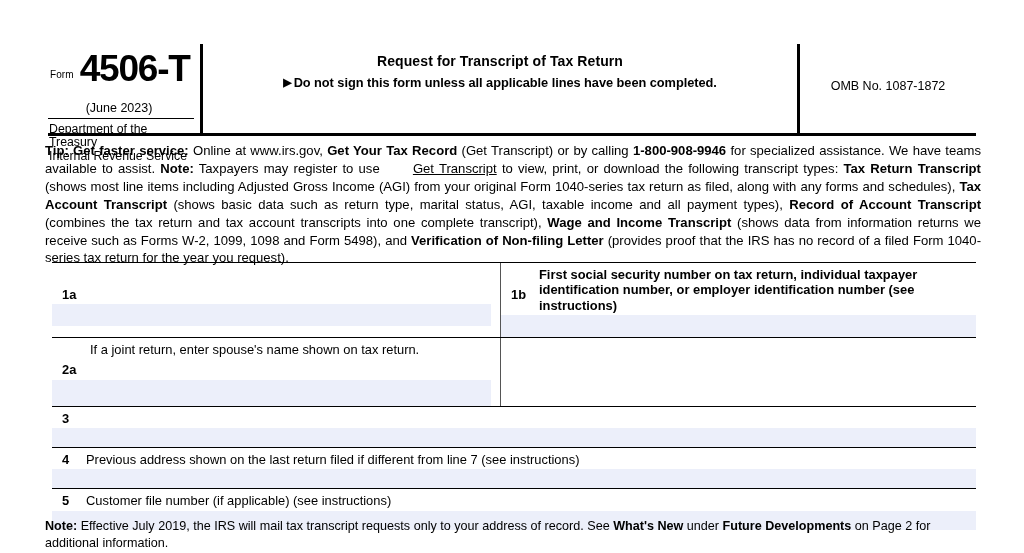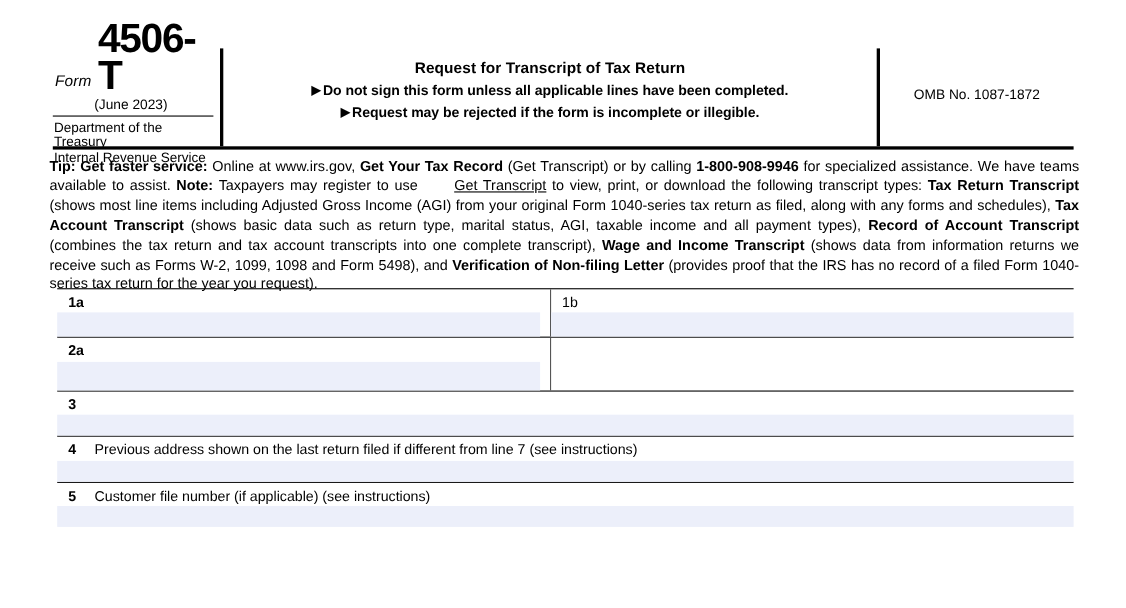--- a/index.html
+++ b/index.html
@@ -38,38 +38,37 @@
     box-sizing: border-box;
     position: relative;
     padding-right: 6px;
   }
   .form-line {
     display: flex;
     align-items: flex-end;
     height: 42px;
   }
   .form-word {
-    font-size: 14px;
+    font-size: 10px;
     line-height: 1;
     padding-bottom: 6px;
     padding-left: 2px;
     letter-spacing: 0.1px;
-    font-style: italic;
   }
   .form-number {
     font-size: 37px;
     font-weight: bold;
     line-height: 0.92;
     letter-spacing: -1.2px;
     padding-left: 6px;
   }
   .form-rev {
     text-align: center;
     font-size: 12.5px;
-    margin-top: 2px;
+    margin-top: 15px;
     padding-right: 4px;
   }
   .hdr-rule {
     border-top: 1px solid #000;
     margin-top: 3px;
     margin-right: 0px;
   }
   .form-dept {
     font-size: 12.3px;
     line-height: 13.4px;
@@ -171,24 +170,24 @@
     padding: 4px 6px 2px 6px;
     font-size: 12.9px;
     line-height: 15.4px;
   }
   .label .num {
     font-weight: bold;
     min-width: 22px;
     flex-shrink: 0;
     padding-left: 4px;
   }
-  .label .num.n1 { min-width: 26px; }
+  .label .num.n1 { min-width: 26px; margin-top: 20px; }
   .label .txt { padding-left: 2px; }
   .label.bold .txt { font-weight: bold; }
-  .label.bold .num { font-weight: normal; }
+  .label.bold .num { font-weight: bold; }
 
   .entry {
     background: #eceffa;
     height: 22px;
     margin: 0 0 0 0;
   }
   .entry.tall { height: 26px; }
   .entry.short { height: 19px; }
 
   
@@ -225,23 +224,20 @@
         <div>Department of the Treasury</div>
         <div>Internal Revenue Service</div>
       </div>
     </div>
 
     <div class="hdr-mid">
       <div class="main-title">Request for Transcript of Tax Return</div>
       <div class="bullet-line">
         <span class="arrow">▶</span><span>Do not sign this form unless all applicable lines have been completed.</span>
       </div>
-      <div class="bullet-line">
-        <span class="arrow">▶</span><span>Request may be rejected if the form is incomplete or illegible.</span>
-      </div>
     </div>
 
     <div class="hdr-right">
       <span class="omb">OMB No. 1087-1872</span>
     </div>
   </div>
 
   <div class="tip"><b>Tip: Get faster service:</b><span> Online at www.irs.gov, </span><b>Get Your Tax Record</b><span> (Get Transcript) or by calling </span><b>1-800-908-9946</b><span> for specialized assistance. We have teams available to assist. </span><b>Note:</b><span> Taxpayers may register to use </span><u>Get Transcript</u><span> to view, print, or download the following transcript types: </span><b>Tax Return Transcript</b><span> (shows most line items including Adjusted Gross Income (AGI) from your original Form 1040-series tax return as filed, along with any forms and schedules), </span><b>Tax Account Transcript</b><span> (shows basic data such as return type, marital status, AGI, taxable income and all payment types), </span><b>Record of Account Transcript</b><span> (combines the tax return and tax account transcripts into one complete transcript), </span><b>Wage and Income Transcript</b><span> (shows data from information returns we receive such as Forms W-2, 1099, 1098 and Form 5498), and </span><b>Verification of Non-filing Letter</b><span> (provides proof that the IRS has no record of a filed Form 1040-series tax return for the year you request).</span></div>
 
   <div class="form-table">
@@ -249,29 +245,31 @@
     <div class="trow row-div">
       <div class="tcell cell-left">
         <div class="label">
           <span class="num n1">1a</span>
         </div>
         <div class="entry fill-left"></div>
       </div>
       <div class="tcell cell-right">
         <div class="label bold">
           <span class="num n1">1b</span>
+          <span class="txt">First social security number on tax return, individual taxpayer identification number, or employer identification number (see instructions)</span>
         </div>
         <div class="entry fill-right"></div>
       </div>
     </div>
 
     <div class="trow row-div">
       <div class="tcell cell-left">
         <div class="label">
           <span class="num n1">2a</span>
+          <span class="txt">If a joint return, enter spouse's name shown on tax return.</span>
         </div>
         <div class="entry fill-left tall"></div>
       </div>
     </div>
 
     <div class="trow row-div">
       <div class="tcell cell-full">
         <div class="label">
           <span class="num">3</span>
         </div>
@@ -294,14 +292,15 @@
         <div class="label">
           <span class="num">5</span>
           <span class="txt">Customer file number (if applicable) (see instructions)</span>
         </div>
         <div class="entry fill-full short"></div>
       </div>
     </div>
 
   </div>
 
+  <div class="bottom-note"><b>Note:</b><span> Effective July 2019, the IRS will mail tax transcript requests only to your address of record. See </span><b>What's New</b><span> under </span><b>Future Developments</b><span> on Page 2 for additional information.</span></div>
 
 </div>
 
 </body></html>

